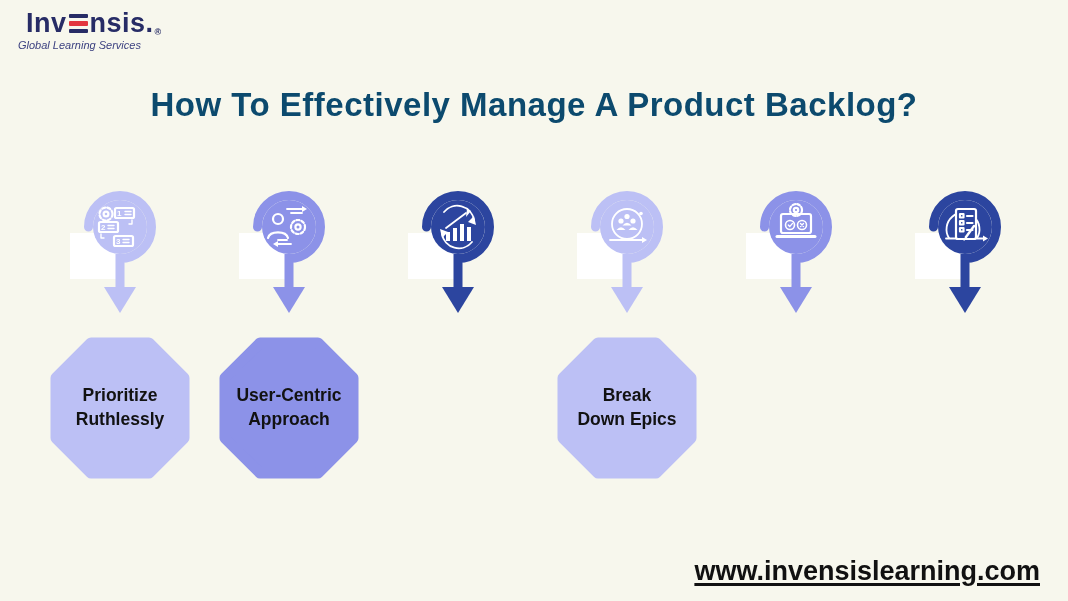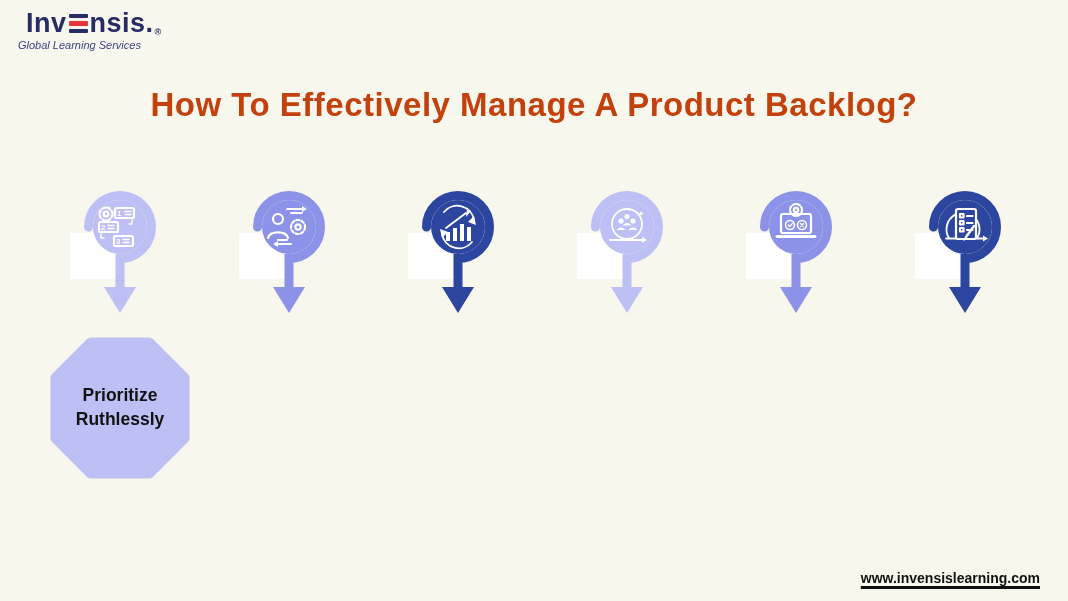--- a/index.html
+++ b/index.html
@@ -11,38 +11,38 @@
   
   .logo{position:absolute;left:18px;top:8px;}
   .logo-row{display:flex;align-items:center;color:#272c66;font-weight:bold;font-size:27px;letter-spacing:.5px;margin-left:8px;}
   .ebars{display:inline-flex;flex-direction:column;justify-content:center;gap:3px;width:19px;margin:0 2px;}
   .ebars i{display:block;height:4.5px;border-radius:1px;background:#272c66;}
   .ebars i.mid{background:#e2363e;}
   .reg{font-size:9px;font-weight:bold;margin-left:1px;align-self:flex-end;margin-bottom:2px;}
   .tagline{font-size:11px;font-style:italic;color:#3c4180;margin-top:0;padding-right:4px;}
   
   .title{position:absolute;top:64px;left:0;width:100%;text-align:center;
-    font-size:33px;font-weight:bold;color:#c2410c;letter-spacing:.5px;}
+    font-size:33px;font-weight:bold;color:#0c4a6e;letter-spacing:.5px;}
   
   .steps{position:absolute;top:187px;left:50px;right:33px;display:flex;justify-content:space-between;}
   .col{width:140px;}
   .iconsvg{display:block;margin:0 auto;}
   .col.light  .iconsvg{color:#bcc0f5;}
   .col.medium .iconsvg{color:#8c92e8;}
   .col.dark   .iconsvg{color:#2c459f;}
   .octwrap{position:relative;width:140px;height:142px;margin-top:20px;}
   .col.light  .octwrap{color:#bcc0f5;border-radius:18px;}
   .col.medium .octwrap{color:#8c92e8;}
   .col.dark   .octwrap{color:#3a4eb3;}
   .octwrap svg{position:absolute;inset:0;}
   .octlabel{position:absolute;inset:0;display:flex;align-items:center;justify-content:center;
     text-align:center;white-space:pre-line;font-size:17.5px;font-weight:bold;color:#121212;line-height:1.35;}
   
   .footer{position:absolute;right:28px;bottom:14px;}
-  .website{font-size:14px;font-weight:bold;color:#111;
+  .website{font-size:27px;font-weight:bold;color:#111;
     text-decoration:underline;text-decoration-thickness:2.5px;text-underline-offset:3px;cursor:pointer;margin-left:24px;}
   
   .glyph{stroke:#fff;stroke-width:2.2;fill:none;stroke-linecap:round;stroke-linejoin:round;}
   .glyph-fill{fill:#fff;stroke:none;}
   .glyph-num{fill:#fff;font-size:8px;font-weight:bold;font-family:"Liberation Sans",sans-serif;}
 </style>
 </head>
 <body>
 
 <div class="logo">
@@ -107,20 +107,27 @@
         <circle cx="59" cy="40" r="7" stroke-dasharray="3 2.2"></circle>
         <circle cx="59" cy="40" r="2.6"></circle>
         <path d="M 48 22 h 15" stroke-width="1.8"></path>
         <path d="M 52 26 h 11" stroke-width="1.8"></path>
         <path d="M 52 57 h -13" stroke-width="1.8"></path>
         <path d="M 48 53 h -9" stroke-width="1.8"></path>
       </g>
       <polygon class="glyph-fill" points="63,19 68,22 63,25"></polygon>
       <polygon class="glyph-fill" points="39,54 34,57 39,60"></polygon>
     </svg>
+    <div class="octwrap">
+      <svg width="140" height="142" viewBox="0 0 140 142">
+        <polygon points="41,6 99,6 134,41 134,101 99,136 41,136 6,101 6,41" fill="currentColor" stroke="currentColor" stroke-width="11" stroke-linejoin="round"></polygon>
+      </svg>
+      <div class="octlabel">User-Centric
+Approach</div>
+    </div>
   </div>
 
   <div class="col dark">
     <svg class="iconsvg" width="100" height="130" viewBox="0 0 100 130">
       <rect x="0" y="46" width="50" height="46" fill="#ffffff"></rect>
       <path d="M 18.5 40 A 31.5 31.5 0 1 1 50 71.5 L 50 102" stroke="currentColor" stroke-width="9" fill="none" stroke-linecap="round"></path>
       <polygon points="34,100 66,100 50,126" fill="currentColor"></polygon>
       <circle cx="50" cy="40" r="27" fill="currentColor"></circle>
       <g class="glyph">
         <path d="M 36 25 A 17 17 0 0 1 66 33" stroke-width="1.8"></path>
@@ -149,20 +156,27 @@
       </g>
       <polygon class="glyph-fill" points="65,50 70,53 65,56"></polygon>
       <circle class="glyph-fill" cx="64" cy="26.5" r="1.8"></circle>
       <circle class="glyph-fill" cx="44" cy="34" r="2.6"></circle>
       <circle class="glyph-fill" cx="56" cy="34" r="2.6"></circle>
       <circle class="glyph-fill" cx="50" cy="29.5" r="2.6"></circle>
       <path class="glyph-fill" d="M 39.5 43 q 4.5 -5.5 9 0 z"></path>
       <path class="glyph-fill" d="M 51.5 43 q 4.5 -5.5 9 0 z"></path>
       <path class="glyph-fill" d="M 45.5 38.5 q 4.5 -5.5 9 0 z"></path>
     </svg>
+    <div class="octwrap">
+      <svg width="140" height="142" viewBox="0 0 140 142">
+        <polygon points="41,6 99,6 134,41 134,101 99,136 41,136 6,101 6,41" fill="currentColor" stroke="currentColor" stroke-width="11" stroke-linejoin="round"></polygon>
+      </svg>
+      <div class="octlabel">Break
+Down Epics</div>
+    </div>
   </div>
 
   <div class="col medium">
     <svg class="iconsvg" width="100" height="130" viewBox="0 0 100 130">
       <rect x="0" y="46" width="50" height="46" fill="#ffffff"></rect>
       <path d="M 18.5 40 A 31.5 31.5 0 1 1 50 71.5 L 50 102" stroke="currentColor" stroke-width="9" fill="none" stroke-linecap="round"></path>
       <polygon points="34,100 66,100 50,126" fill="currentColor"></polygon>
       <circle cx="50" cy="40" r="27" fill="currentColor"></circle>
       <g class="glyph">
         <circle cx="50" cy="23" r="6" stroke-dasharray="2.8 2"></circle>

